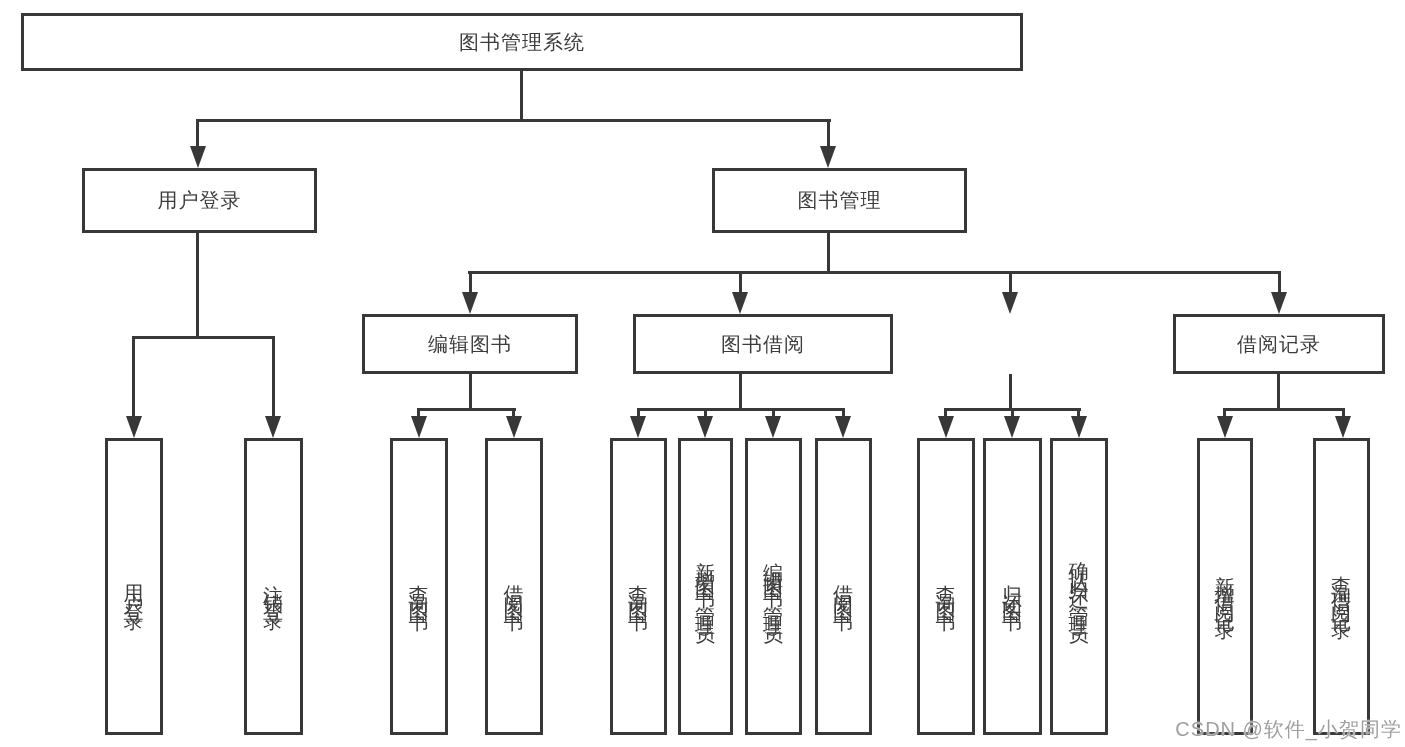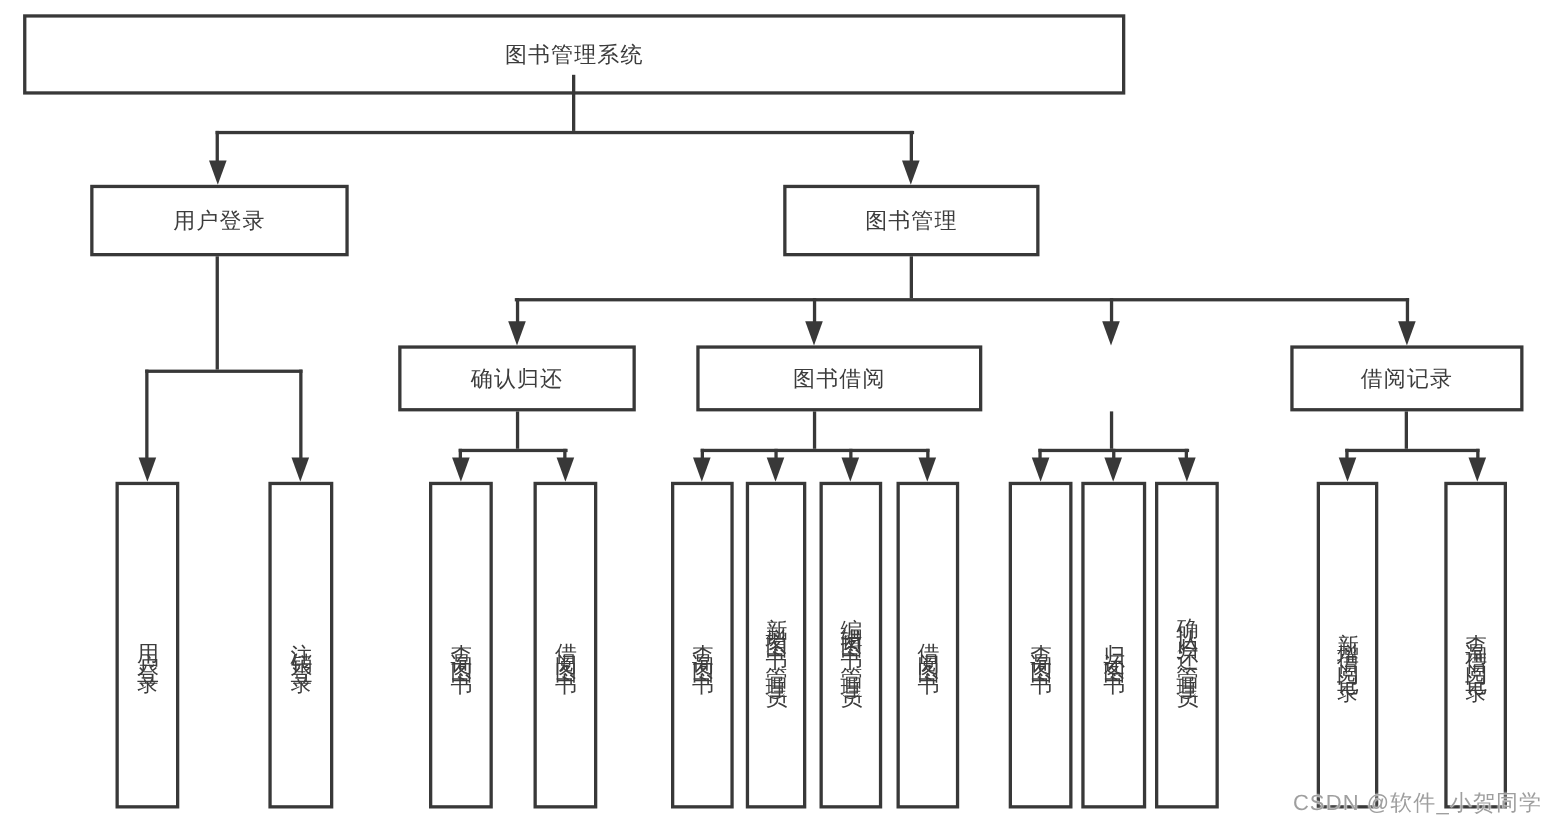--- a/index.html
+++ b/index.html
@@ -32,35 +32,35 @@
     font-size:20px; color:#9f9f9f;
     text-shadow:0 0 2px #ffffff, 0 0 1px #ffffff;
     letter-spacing:1px;
   }
 </style>
 </head>
 <body>
 
 <div class="canvas">
 
-  <div class="box" style="left:21px;top:13px;width:1002px;height:73px">
+  <div class="box" style="left:21px;top:13px;width:1002px;height:58px">
     <span>图书管理系统</span>
   </div>
 
   <div class="line" style="left:520px;top:68px;width:3px;height:51px"></div>
   <div class="line" style="left:196px;top:119px;width:635px;height:3px"></div>
   <div class="line" style="left:196px;top:119px;width:3px;height:30px"></div>
   <div class="arrow" style="left:190px;top:146px"></div>
   <div class="line" style="left:827px;top:119px;width:3px;height:30px"></div>
   <div class="arrow" style="left:820px;top:146px"></div>
 
   <div class="box" style="left:82px;top:168px;width:235px;height:65px">
     <span>用户登录</span>
   </div>
-  <div class="box" style="left:712px;top:168px;width:233px;height:65px">
+  <div class="box" style="left:712px;top:168px;width:255px;height:65px">
     <span>图书管理</span>
   </div>
 
   <div class="line" style="left:196px;top:233px;width:3px;height:103px"></div>
   <div class="line" style="left:132px;top:336px;width:143px;height:3px"></div>
   <div class="line" style="left:132px;top:336px;width:3px;height:84px"></div>
   <div class="arrow" style="left:126px;top:416px"></div>
   <div class="line" style="left:272px;top:336px;width:3px;height:84px"></div>
   <div class="arrow" style="left:265px;top:416px"></div>
 
@@ -69,21 +69,21 @@
   <div class="line" style="left:469px;top:271px;width:3px;height:25px"></div>
   <div class="arrow" style="left:462px;top:292px"></div>
   <div class="line" style="left:739px;top:271px;width:3px;height:25px"></div>
   <div class="arrow" style="left:732px;top:292px"></div>
   <div class="line" style="left:1009px;top:271px;width:3px;height:25px"></div>
   <div class="arrow" style="left:1002px;top:292px"></div>
   <div class="line" style="left:1278px;top:271px;width:3px;height:25px"></div>
   <div class="arrow" style="left:1271px;top:292px"></div>
 
   <div class="box" style="left:362px;top:314px;width:216px;height:60px">
-    <span>确认归还</span>
+    <span>编辑图书</span>
   </div>
   <div class="box" style="left:633px;top:314px;width:260px;height:60px">
     <span>图书借阅</span>
   </div>
   <div class="box" style="left:1173px;top:314px;width:212px;height:60px">
     <span>借阅记录</span>
   </div>
 
   <div class="line" style="left:469px;top:374px;width:3px;height:34px"></div>
   <div class="line" style="left:417px;top:408px;width:99px;height:3px"></div>

